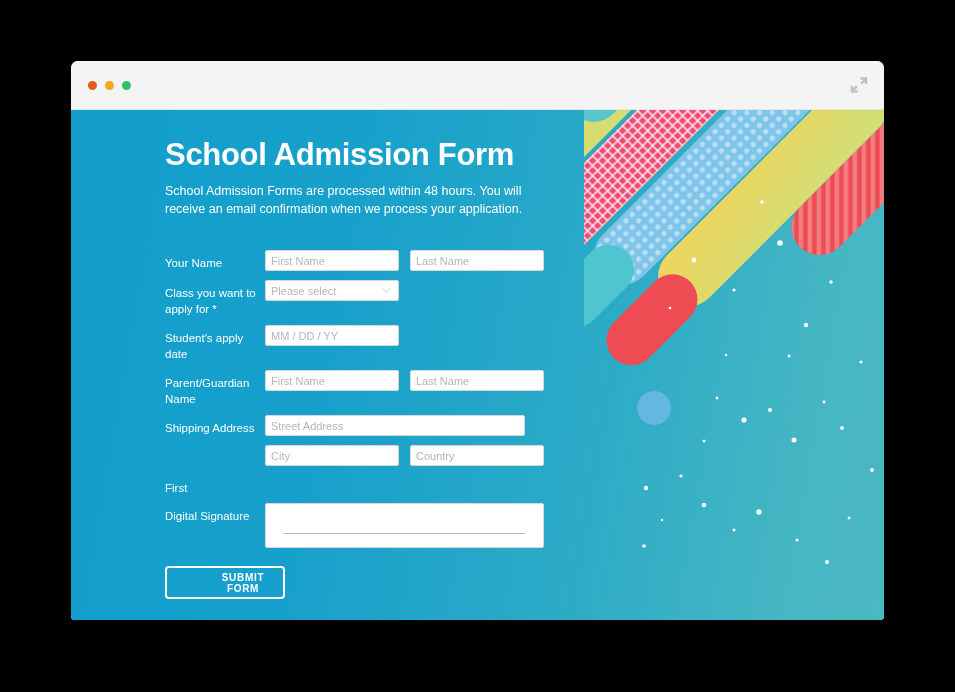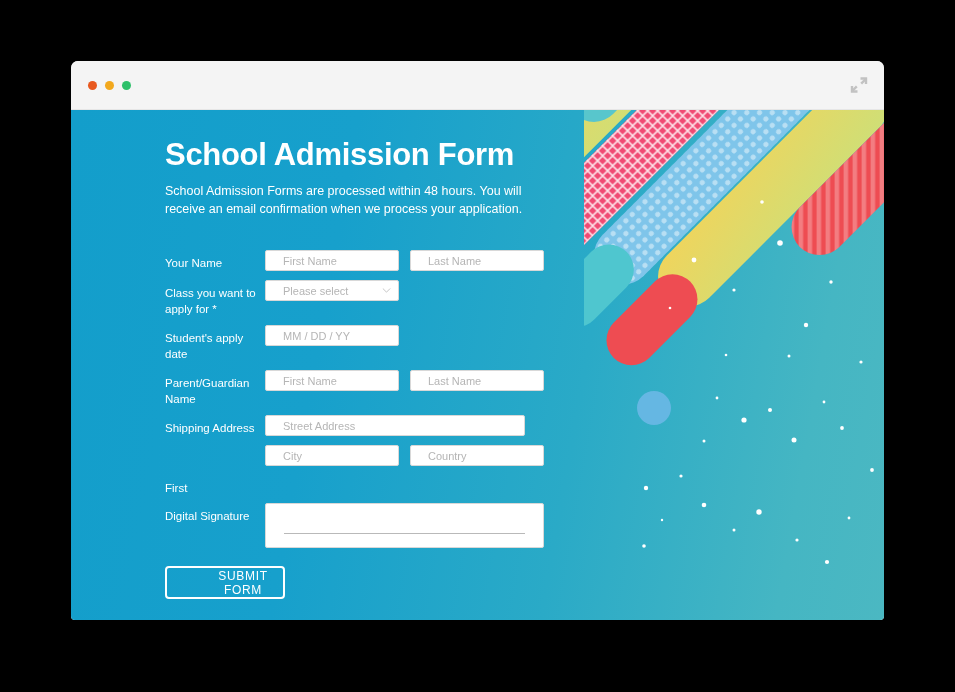--- a/index.html
+++ b/index.html
@@ -123,21 +123,21 @@
     display: flex;
     gap: 11px;
   }
 
   .field {
     height: 21px;
     background: #ffffff;
     border: 1px solid #d8d8d8;
     border-radius: 2px;
     box-sizing: border-box;
-    padding: 0 17px;
+    padding: 0 5px;
     font-family: "Liberation Sans", sans-serif;
     font-size: 11px;
     color: #444;
     outline: none;
   }
   .field::placeholder { color: #b5b5b5; }
   .field.w-short { width: 134px; }
   .field.w-wide  { width: 260px; }
 
   .select-wrap { position: relative; display: inline-block; }
@@ -179,22 +179,22 @@
 
   .submit-row { margin-top: 18px; }
   .submit-btn {
     width: 120px;
     height: 33px;
     background: transparent;
     border: 2px solid #ffffff;
     border-radius: 4px;
     color: #ffffff;
     font-family: "Liberation Sans", sans-serif;
-    font-size: 12px;
-    font-weight: normal;
+    font-size: 10px;
+    font-weight: bold;
     letter-spacing: 0.7px;
     cursor: pointer;
     padding-left: 42px;
   }
 </style>
 </head>
 <body>
 
 <div class="window">
 

